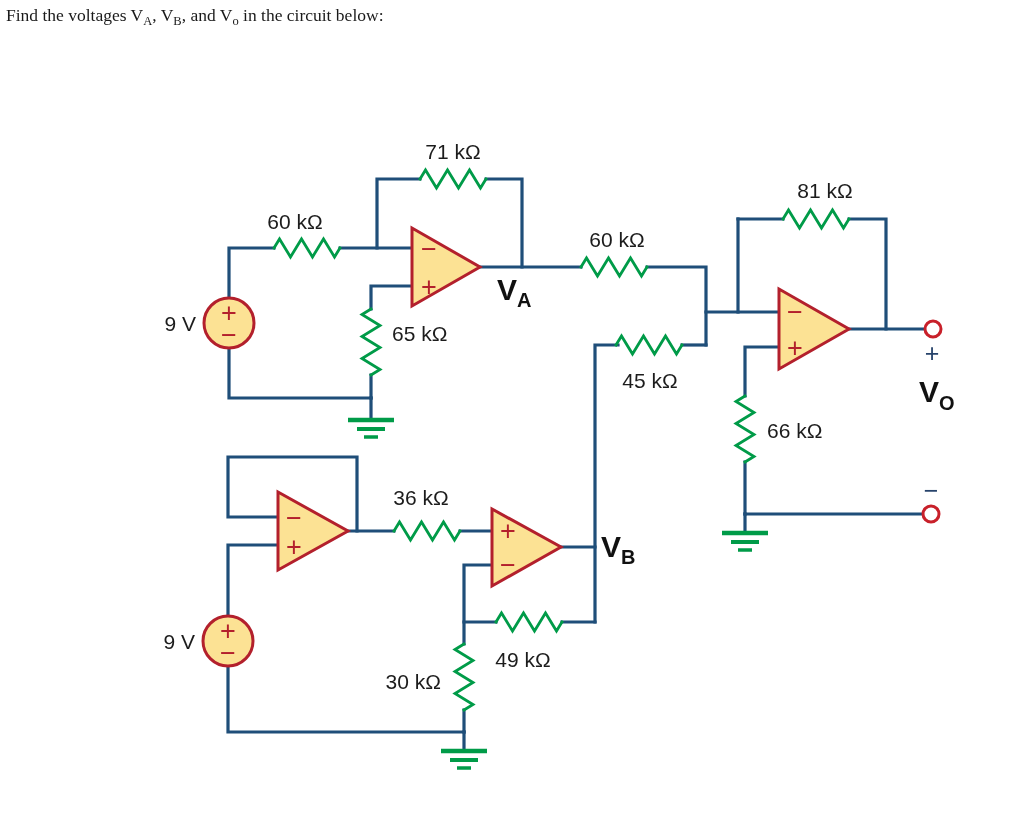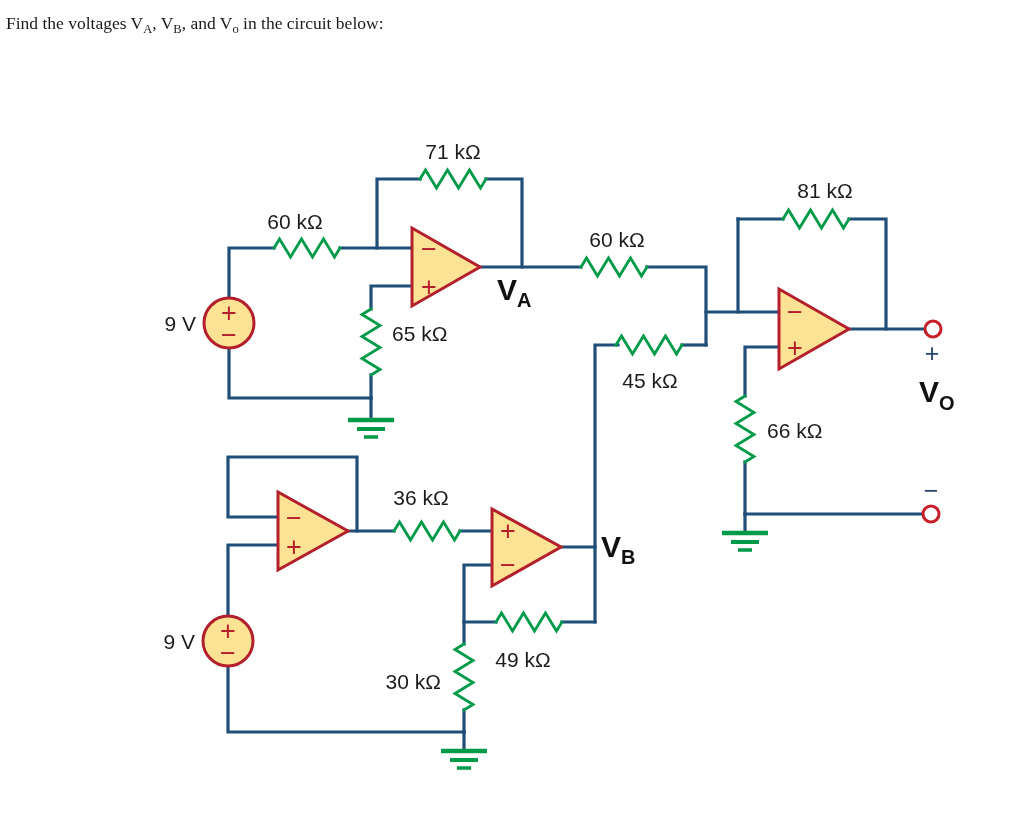--- a/index.html
+++ b/index.html
@@ -1,20 +1,20 @@
 <!DOCTYPE html>
 <html><head>
 <meta charset="utf-8">
 <style>
   html,body{margin:0;padding:0;background:#ffffff;}
   body{width:1026px;height:816px;position:relative;overflow:hidden;}
   .title{
     position:absolute;left:6px;top:5px;
     font-family:"Liberation Serif",serif;
-    font-size:17.5px;color:#1a1a1a;white-space:nowrap;margin-top:8px;
+    font-size:17.5px;color:#1a1a1a;white-space:nowrap;
   }
   .title .sub{font-size:12.5px;vertical-align:-4px;}
   svg{position:absolute;left:0;top:0;}
   .wire{fill:none;stroke:#1f4e79;stroke-width:3.2;stroke-linecap:square;stroke-linejoin:miter;}
   .res{fill:none;stroke:#009b48;stroke-width:2.8;stroke-linecap:square;stroke-linejoin:miter;}
   .opamp{fill:#fce294;stroke:#b3202c;stroke-width:3;stroke-linejoin:miter;}
   .srccircle{fill:#fce294;stroke:#b3202c;stroke-width:3;}
   .sign{font-family:"Liberation Sans",sans-serif;font-size:27px;fill:#b3202c;text-anchor:middle;}
   .lbl{font-family:"Liberation Sans",sans-serif;font-size:21px;fill:#1c1c1c;}
   .mid{text-anchor:middle;}

